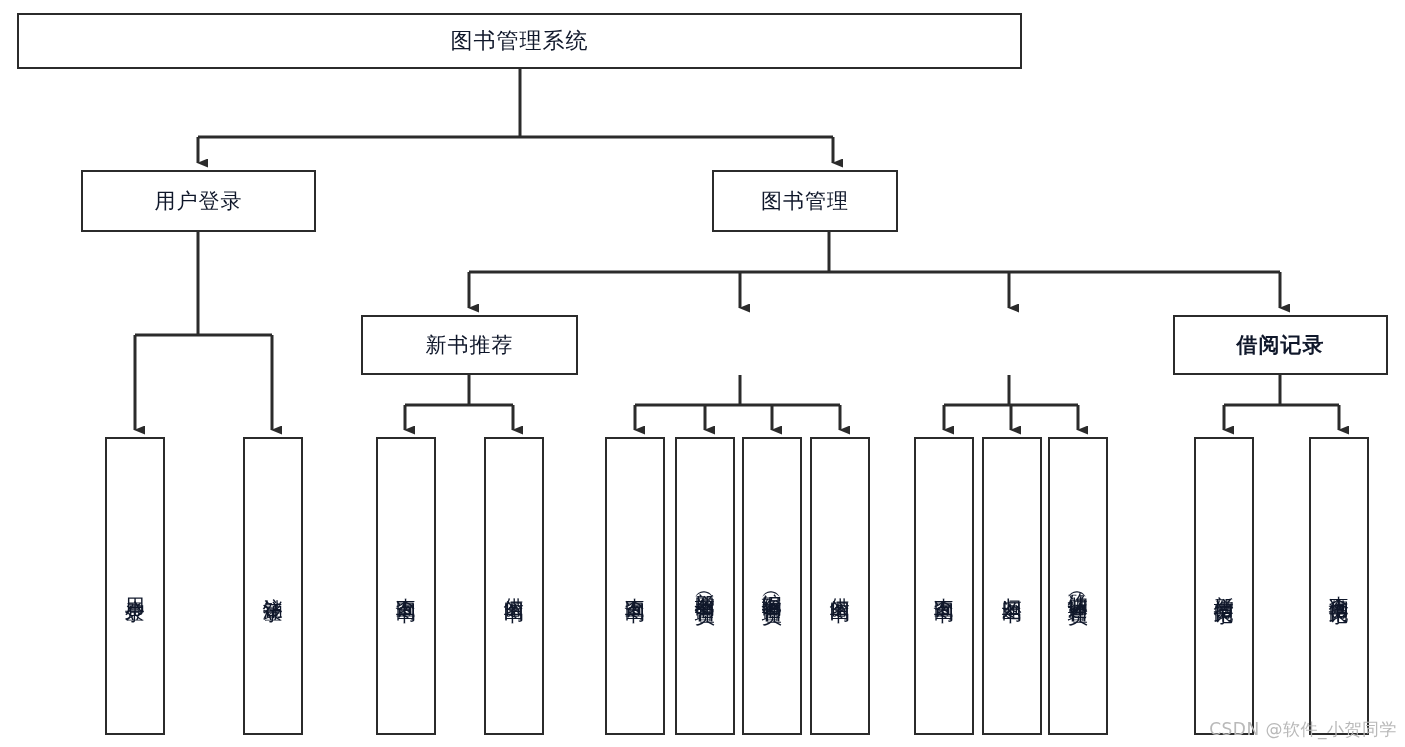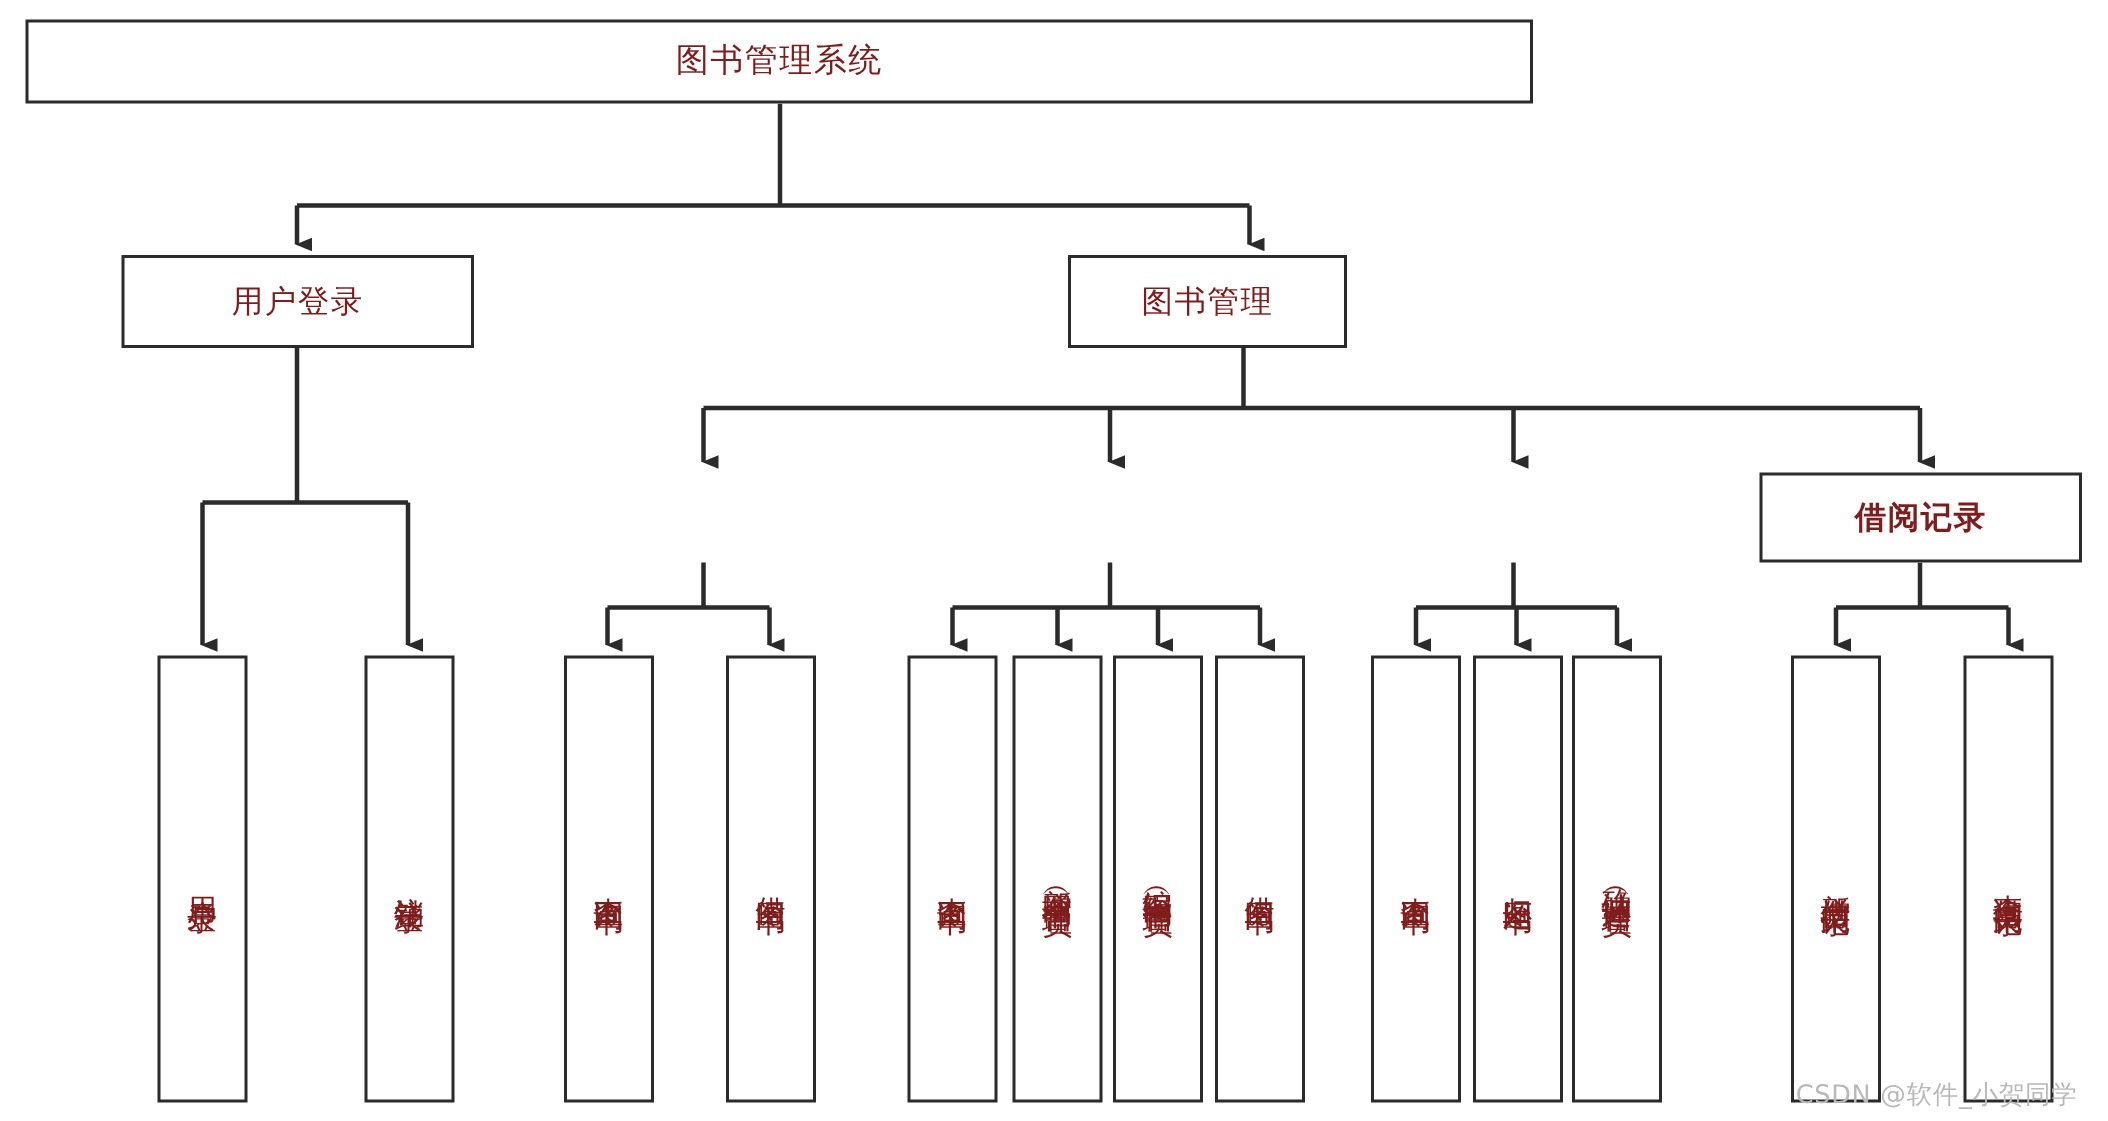--- a/index.html
+++ b/index.html
@@ -11,21 +11,21 @@
     overflow:hidden;
   }
   #canvas{position:relative;width:1405px;height:747px;}
   svg#wires{position:absolute;left:0;top:0;width:1405px;height:747px;}
 
   .node{
     position:absolute;
     box-sizing:border-box;
     border:2px solid #2b2b2b;
     background:#ffffff;
-    color:#7f1d1d;
+    color:#0f172a;
     display:flex;
     align-items:center;
     justify-content:center;
     text-align:center;
   }
   .node .lbl{display:block;line-height:1.15;}
 
   
   .h-node .lbl{font-size:21px;letter-spacing:1px;}
   #node-root .lbl{font-size:22px;}
@@ -40,21 +40,21 @@
     writing-mode:vertical-rl;
     text-orientation:upright;
     font-size:20px;
     line-height:1.32;
     letter-spacing:2px;
     white-space:nowrap;
   }
 
   #watermark{
     position:absolute;
-    right:20px;
+    right:8px;
     bottom:6px;
     font-size:17px;
     color:#b9b9b9;
     letter-spacing:.5px;
     white-space:nowrap;
     pointer-events:none;
   }
 </style>
 </head>
 <body>
@@ -115,20 +115,23 @@
     <span class="lbl">图书管理系统</span>
   </div>
 
   <div class="node h-node" style="left:81px;top:170px;width:235px;height:62px;">
     <span class="lbl">用户登录</span>
   </div>
   <div class="node h-node" style="left:712px;top:170px;width:186px;height:62px;">
     <span class="lbl">图书管理</span>
   </div>
 
+  <div class="node h-node" style="left:361px;top:315px;width:217px;height:60px;">
+    <span class="lbl">新书推荐</span>
+  </div>
   <div class="node h-node" style="left:1173px;top:315px;width:215px;height:60px;font-weight:bold;">
     <span class="lbl">借阅记录</span>
   </div>
 
   <div class="node v-node" style="left:105px;top:437px;width:60px;height:298px;">
     <span class="lbl">用户登录</span>
   </div>
   <div class="node v-node" style="left:243px;top:437px;width:60px;height:298px;">
     <span class="lbl">注销登录</span>
   </div>

